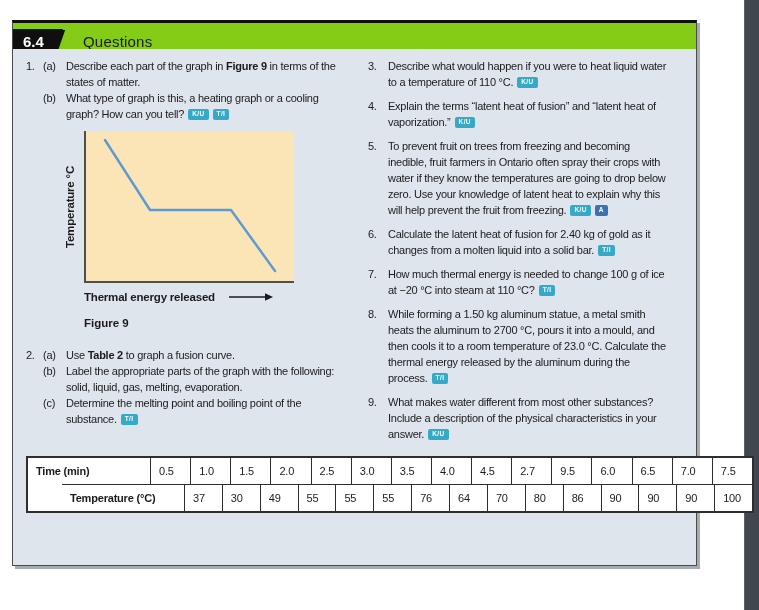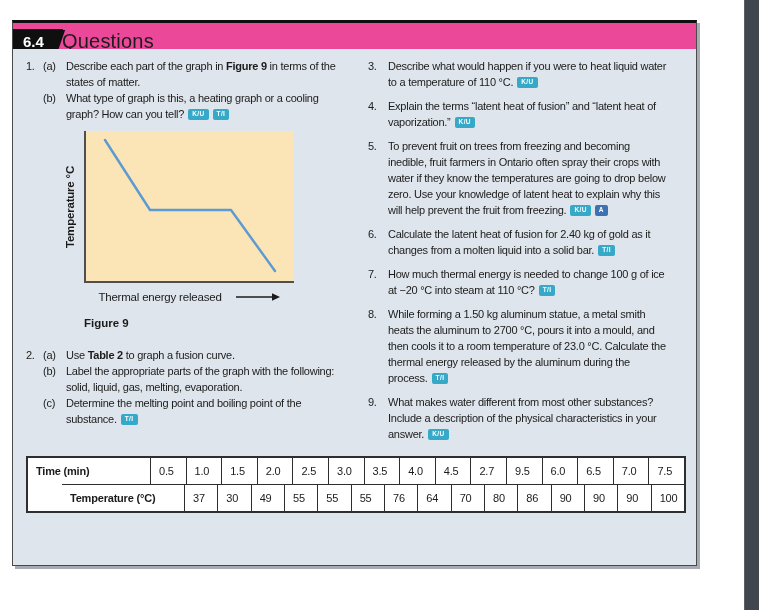--- a/index.html
+++ b/index.html
@@ -4,26 +4,26 @@
 <style>
   * { margin:0; padding:0; box-sizing:border-box; }
   body { background:#fff; font-family:"Liberation Sans", sans-serif; }
   .stage { position:relative; width:759px; height:610px; background:#ffffff; overflow:hidden; }
 
   .edge-band { position:absolute; top:0; right:0; width:15px; height:610px; background:#41474e; border-left:1px solid #5b6167; }
 
   .panel { position:absolute; left:12px; top:20px; width:685px; height:546px; background:#ffffff;
            border:1px solid #4a4a4a; border-top:3px solid #0f0f0f; box-shadow:3px 3px 0 #a7acb2; }
 
-  .panel-header { height:38px; background:#ec4899; display:flex; align-items:center; position:relative; }
+  .panel-header { height:38px; background:#84cc16; display:flex; align-items:center; position:relative; }
   .section-tab { height:26px; min-width:50px; background:#0f0f0f; color:#fff; font-weight:700; font-size:15px;
                  display:flex; align-items:center; padding:0 16px 2px 10px;
                  clip-path:polygon(0 0, 100% 0, calc(100% - 9px) 100%, 0 100%); }
   .tab-slash { width:3px; height:24px; background:#0f0f0f; transform:skewX(-19deg); margin-left:-5px; }
-  .panel-title { margin-left:1px; font-size:20px; color:#1c1c1c; letter-spacing:0.2px; padding-bottom:2px; }
+  .panel-title { margin-left:22px; font-size:15px; color:#1c1c1c; letter-spacing:0.2px; padding-bottom:2px; }
 
   .panel-body { position:absolute; top:26px; bottom:0; left:0; right:0; background:#dfe5ec; padding:9px 14px 0 13px; }
 
   .columns { display:flex; gap:17px; }
   .col-left  { width:325px; flex:none; }
   .col-right { width:300px; flex:none; }
 
   .q, .rq { position:relative; font-size:11px; line-height:16px; color:#1b1b1b; letter-spacing:-0.25px; }
   .q  { padding-left:17px; margin-bottom:7px; }
   .rq { padding-left:20px; margin-bottom:8px; }
@@ -34,28 +34,28 @@
 
   .badge { display:inline-block; font-size:6.5px; font-weight:700; color:#ffffff; padding:2px 4px;
            border-radius:2px; line-height:1; vertical-align:2px; margin-left:4px; letter-spacing:0.4px; }
 
   .figure { position:relative; height:210px; margin:0 0 8px 0; }
   .plot { position:absolute; left:58px; top:2px; width:210px; height:152px; background:#fbe4b6;
           border-left:2px solid #4f4f4f; border-bottom:2px solid #4f4f4f; }
   .plot svg { position:absolute; left:0; top:0; width:100%; height:100%; }
   .ylabel { position:absolute; left:44px; top:78px; transform:translate(-50%,-50%) rotate(-90deg);
             font-weight:700; font-size:11.5px; color:#1b1b1b; white-space:nowrap; letter-spacing:-0.2px; }
-  .xlabel-row { position:absolute; left:58px; top:162px; width:210px; display:flex; justify-content:center;
-                align-items:center; gap:14px; font-weight:400; font-size:11.5px; color:#1b1b1b; letter-spacing:-0.2px; }
+  .xlabel-row { position:absolute; left:58px; top:162px; width:210px; display:flex; 
+                align-items:center; gap:14px; font-weight:700; font-size:11.5px; color:#1b1b1b; letter-spacing:-0.2px; }
   .fig-caption { position:absolute; left:58px; top:188px; font-weight:700; font-size:11.5px; color:#1b1b1b; }
 
   .table-section { margin-top:6px; }
   .table-title { font-size:11px; color:#1b1b1b; letter-spacing:-0.2px; margin-bottom:4px; padding-left:7px; }
   .table-title .tt-bold { font-weight:700; margin-right:6px; }
-  .dtable { border:2px solid #2e2e2e; background:#ffffff; width:660px; }
+  .dtable { border:2px solid #2e2e2e; background:#ffffff; width:728px; }
   .trow { display:grid; grid-template-columns:122px repeat(15, 1fr); }
   .trow + .trow { border-top:1.5px solid #2e2e2e;margin-left:34px; }
   .tcell, .thead { padding:5px 2px 5px 8px; font-size:11px; line-height:16px; color:#1b1b1b;
                    border-left:1.5px solid #2e2e2e; letter-spacing:-0.2px; background:#fff; }
   .thead { font-weight:700; border-left:none; }
 </style>
 </head>
 <body>
 
 <div class="stage">

